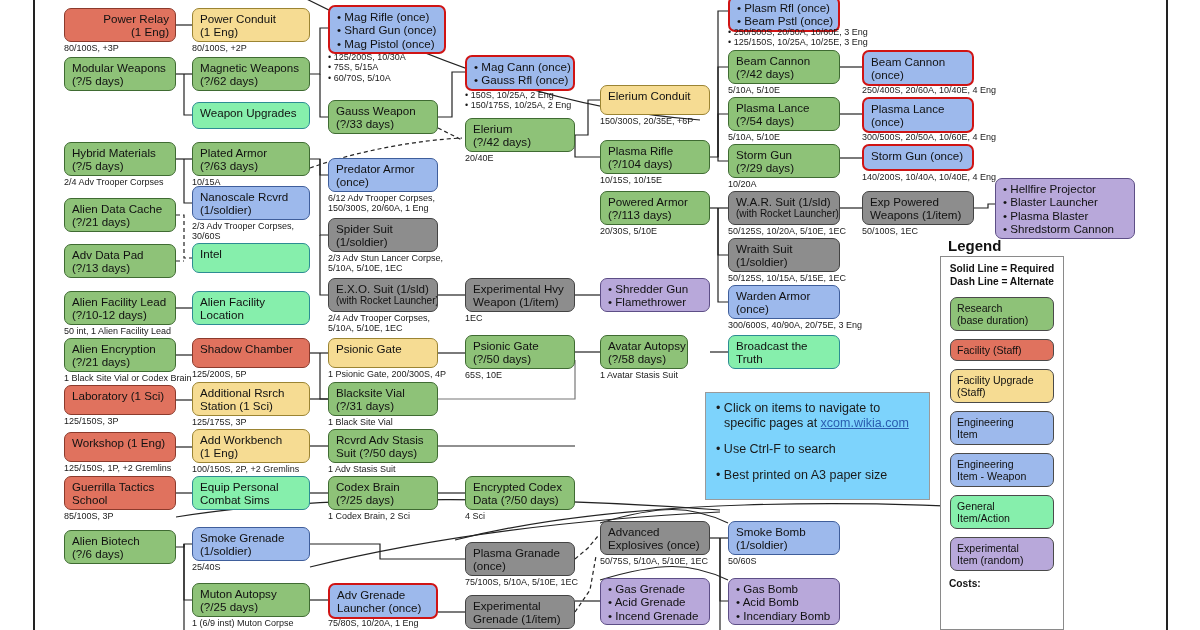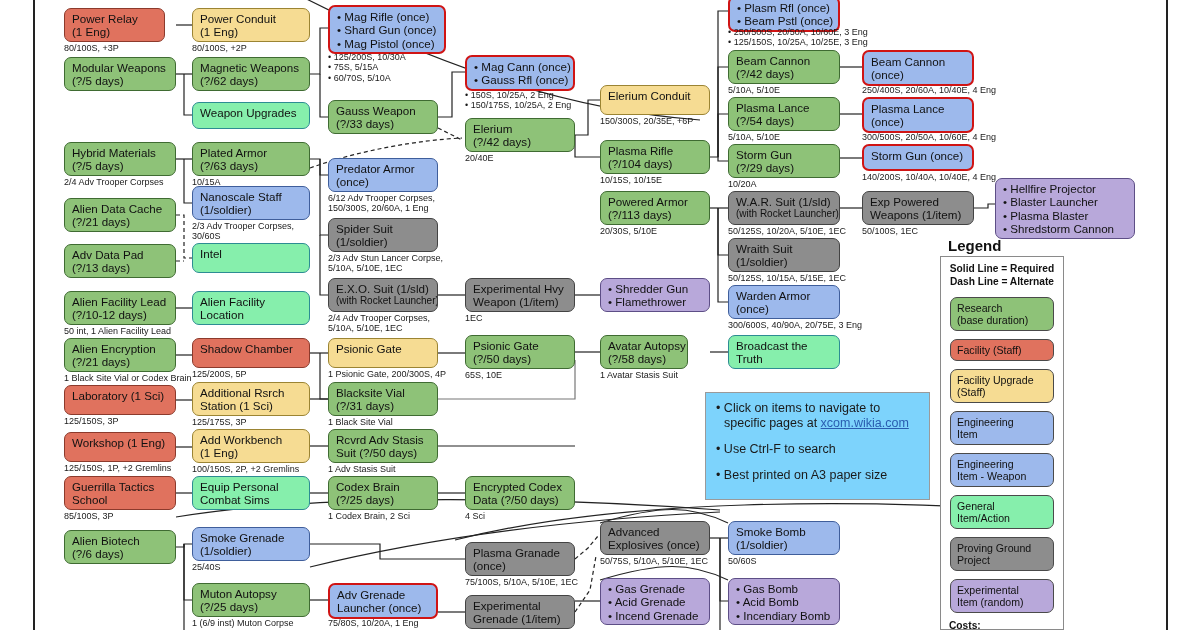--- a/index.html
+++ b/index.html
@@ -191,21 +191,21 @@
       <path d="M176 517 C 330 492 560 498 720 510"></path>
       <path d="M310 567 C 420 540 560 520 720 512"></path>
       <path d="M600 523 C 660 505 690 505 728 523"></path>
       <path d="M600 580 C 660 562 690 562 728 580"></path>
       <path d="M455 540 C 620 498 860 498 1060 512"></path>
       <path d="M270 -20 C 420 60 560 110 700 120"></path>
     </g>
   </svg>
 
   <div id="node-layer">
-      <div class="node t-facility" style="left: 64px; top: 8px; width: 101px; min-height: 34px;">
+      <div class="node t-facility" style="left: 64px; top: 8px; width: 112px; min-height: 34px; text-align: right;">
         <span class="ln">Power Relay</span>
         <span class="ln">(1 Eng)</span>
       </div>
       <div class="cost" style="left: 64px; top: 43px;">
         <span class="ln">80/100S, +3P</span>
       </div>
       <div class="node t-upgrade" style="left: 192px; top: 8px; width: 118px; min-height: 34px;">
         <span class="ln">Power Conduit</span>
         <span class="ln">(1 Eng)</span>
       </div>
@@ -371,21 +371,21 @@
       </div>
       <div class="node t-eng" style="left: 328px; top: 158px; width: 110px; min-height: 34px;">
         <span class="ln">Predator Armor</span>
         <span class="ln">(once)</span>
       </div>
       <div class="cost" style="left: 328px; top: 193px;">
         <span class="ln">6/12 Adv Trooper Corpses,</span>
         <span class="ln">150/300S, 20/60A, 1 Eng</span>
       </div>
       <div class="node t-eng" style="left: 192px; top: 186px; width: 118px; min-height: 34px;">
-        <span class="ln">Nanoscale Staff</span>
+        <span class="ln">Nanoscale Rcvrd</span>
         <span class="ln">(1/soldier)</span>
       </div>
       <div class="cost" style="left: 192px; top: 221px;">
         <span class="ln">2/3 Adv Trooper Corpses,</span>
         <span class="ln">30/60S</span>
       </div>
       <div class="node t-proving" style="left: 328px; top: 218px; width: 110px; min-height: 34px;">
         <span class="ln">Spider Suit</span>
         <span class="ln">(1/soldier)</span>
       </div>
@@ -627,24 +627,20 @@
           <span class="ln">Item</span>
         </div>
         <div class="lg-item t-engw">
           <span class="ln">Engineering</span>
           <span class="ln">Item - Weapon</span>
         </div>
         <div class="lg-item t-general">
           <span class="ln">General</span>
           <span class="ln">Item/Action</span>
         </div>
-        <div class="lg-item t-proving">
-          <span class="ln">Proving Ground</span>
-          <span class="ln">Project</span>
-        </div>
         <div class="lg-item t-exp">
           <span class="ln">Experimental</span>
           <span class="ln">Item (random)</span>
         </div>
       </div>
     <div class="lg-costs">Costs:</div>
   </div>
 
 </div>
 

